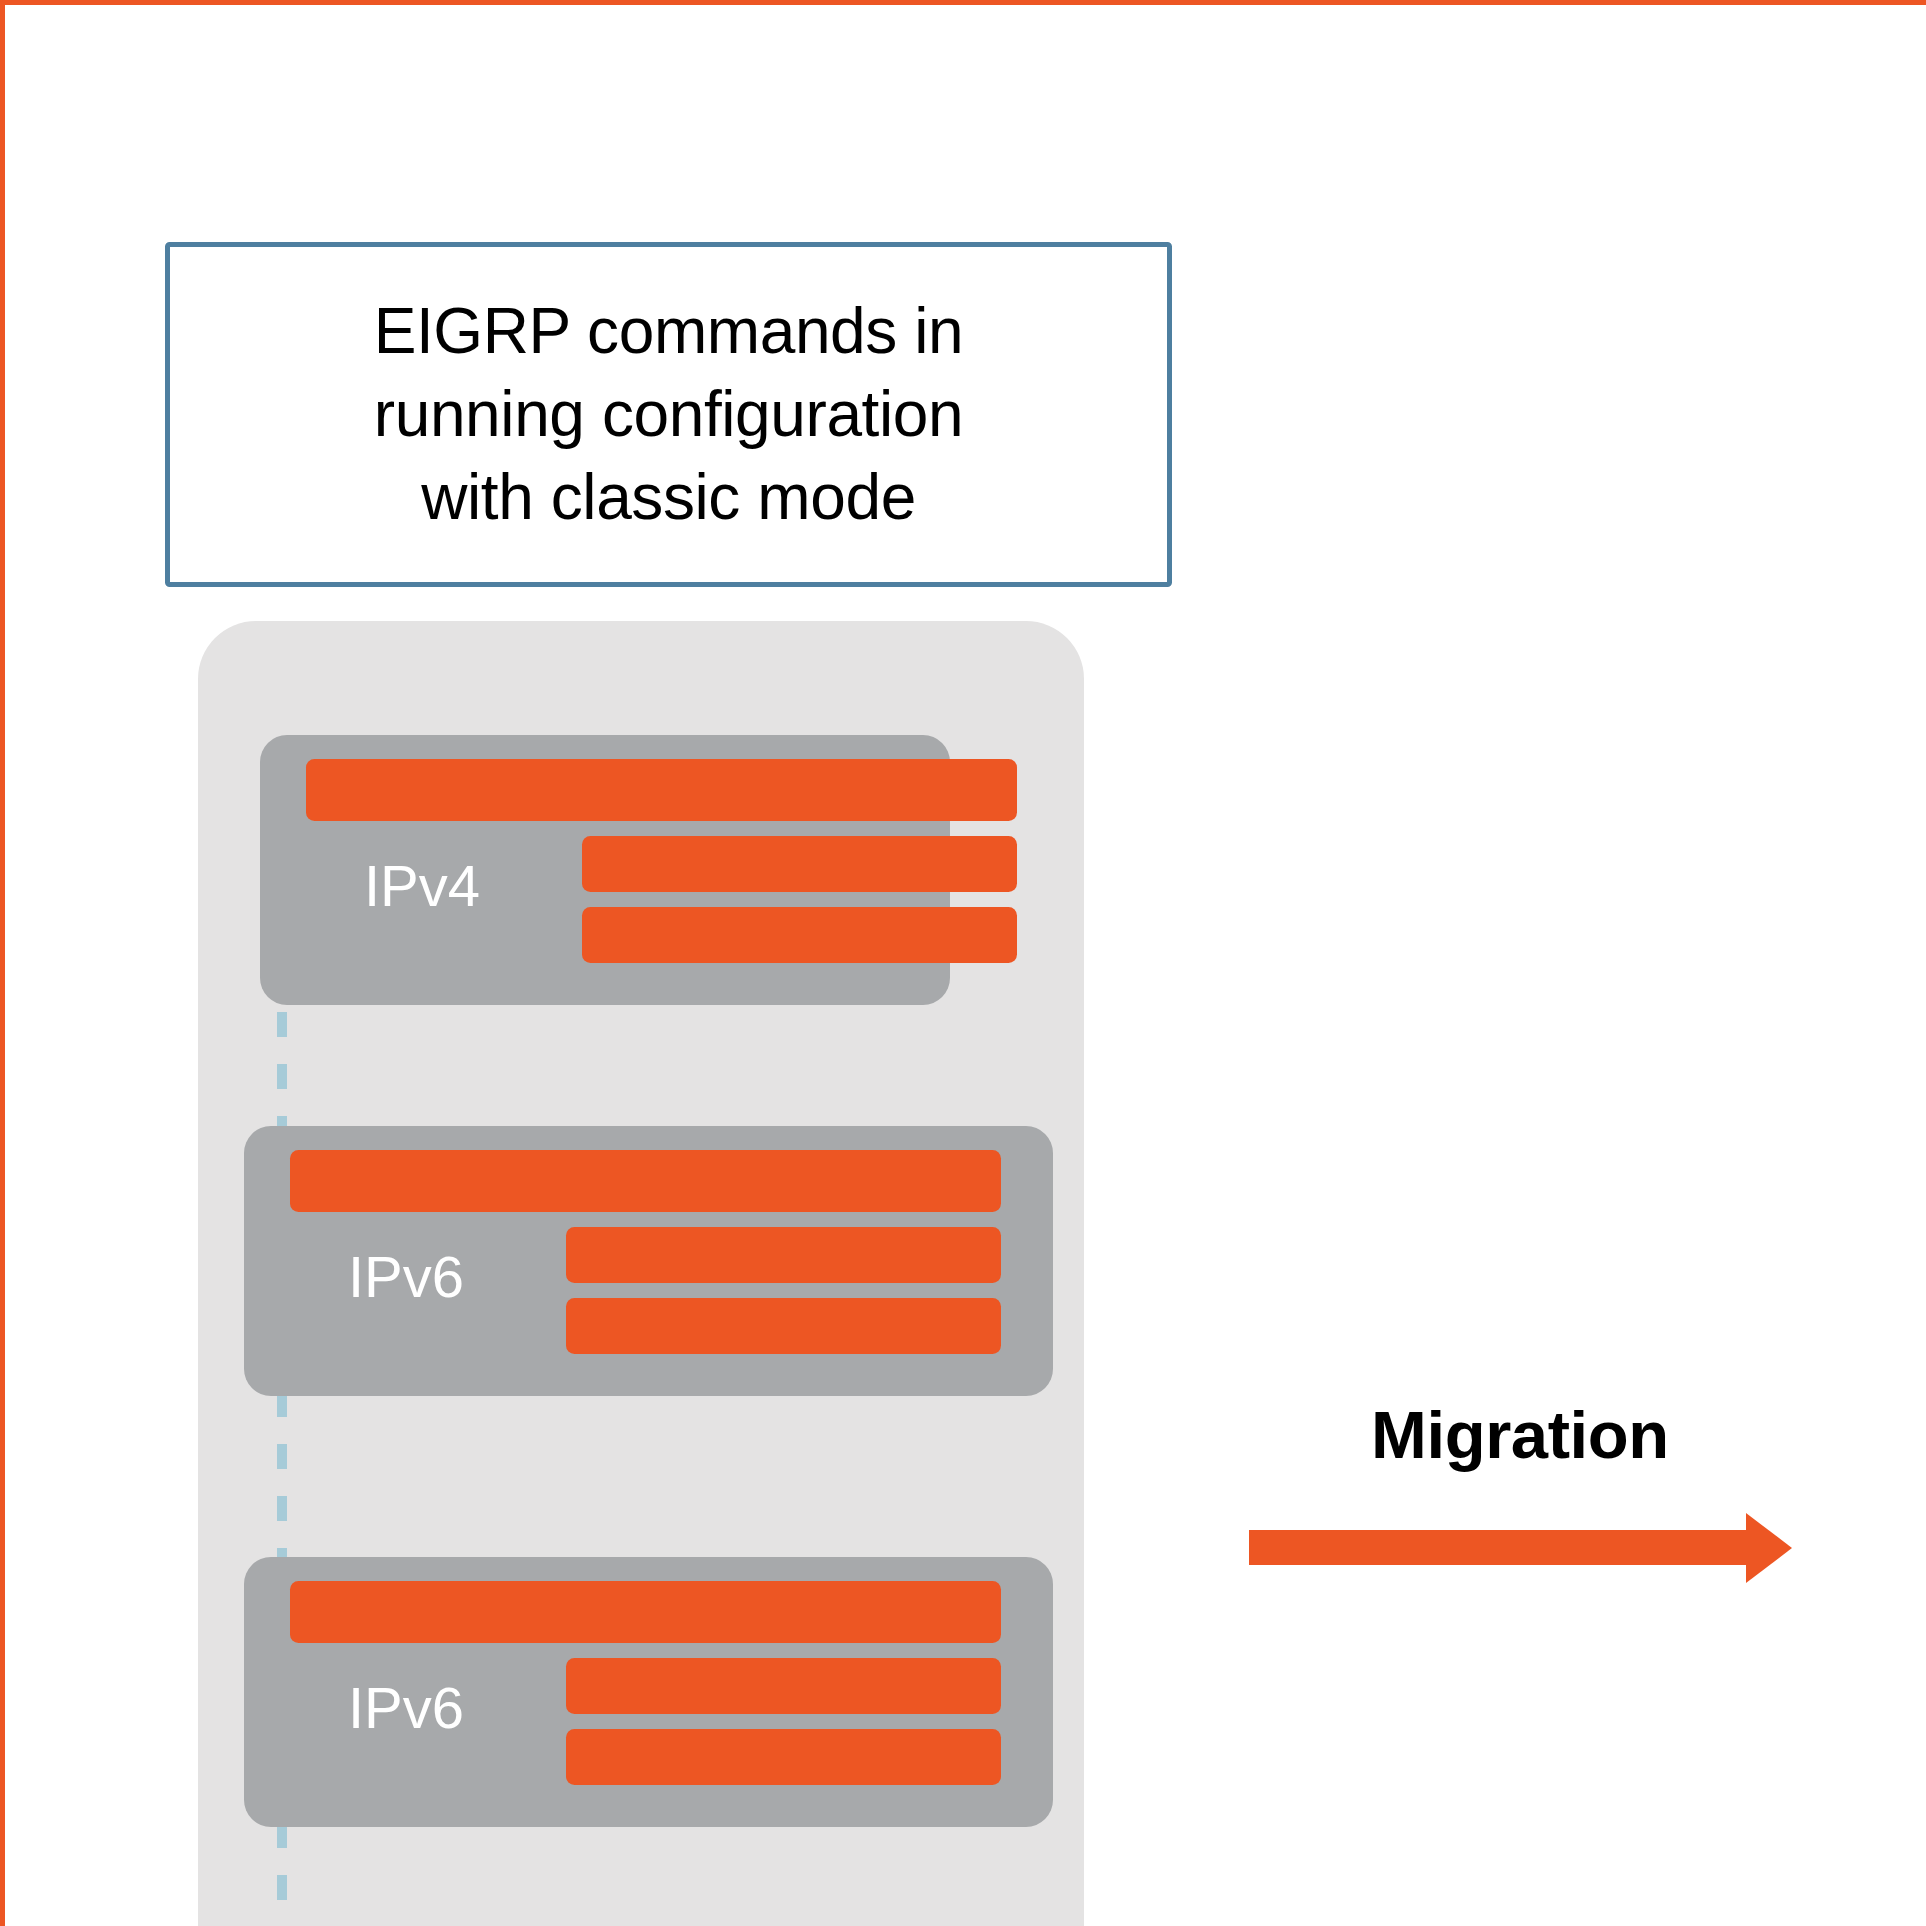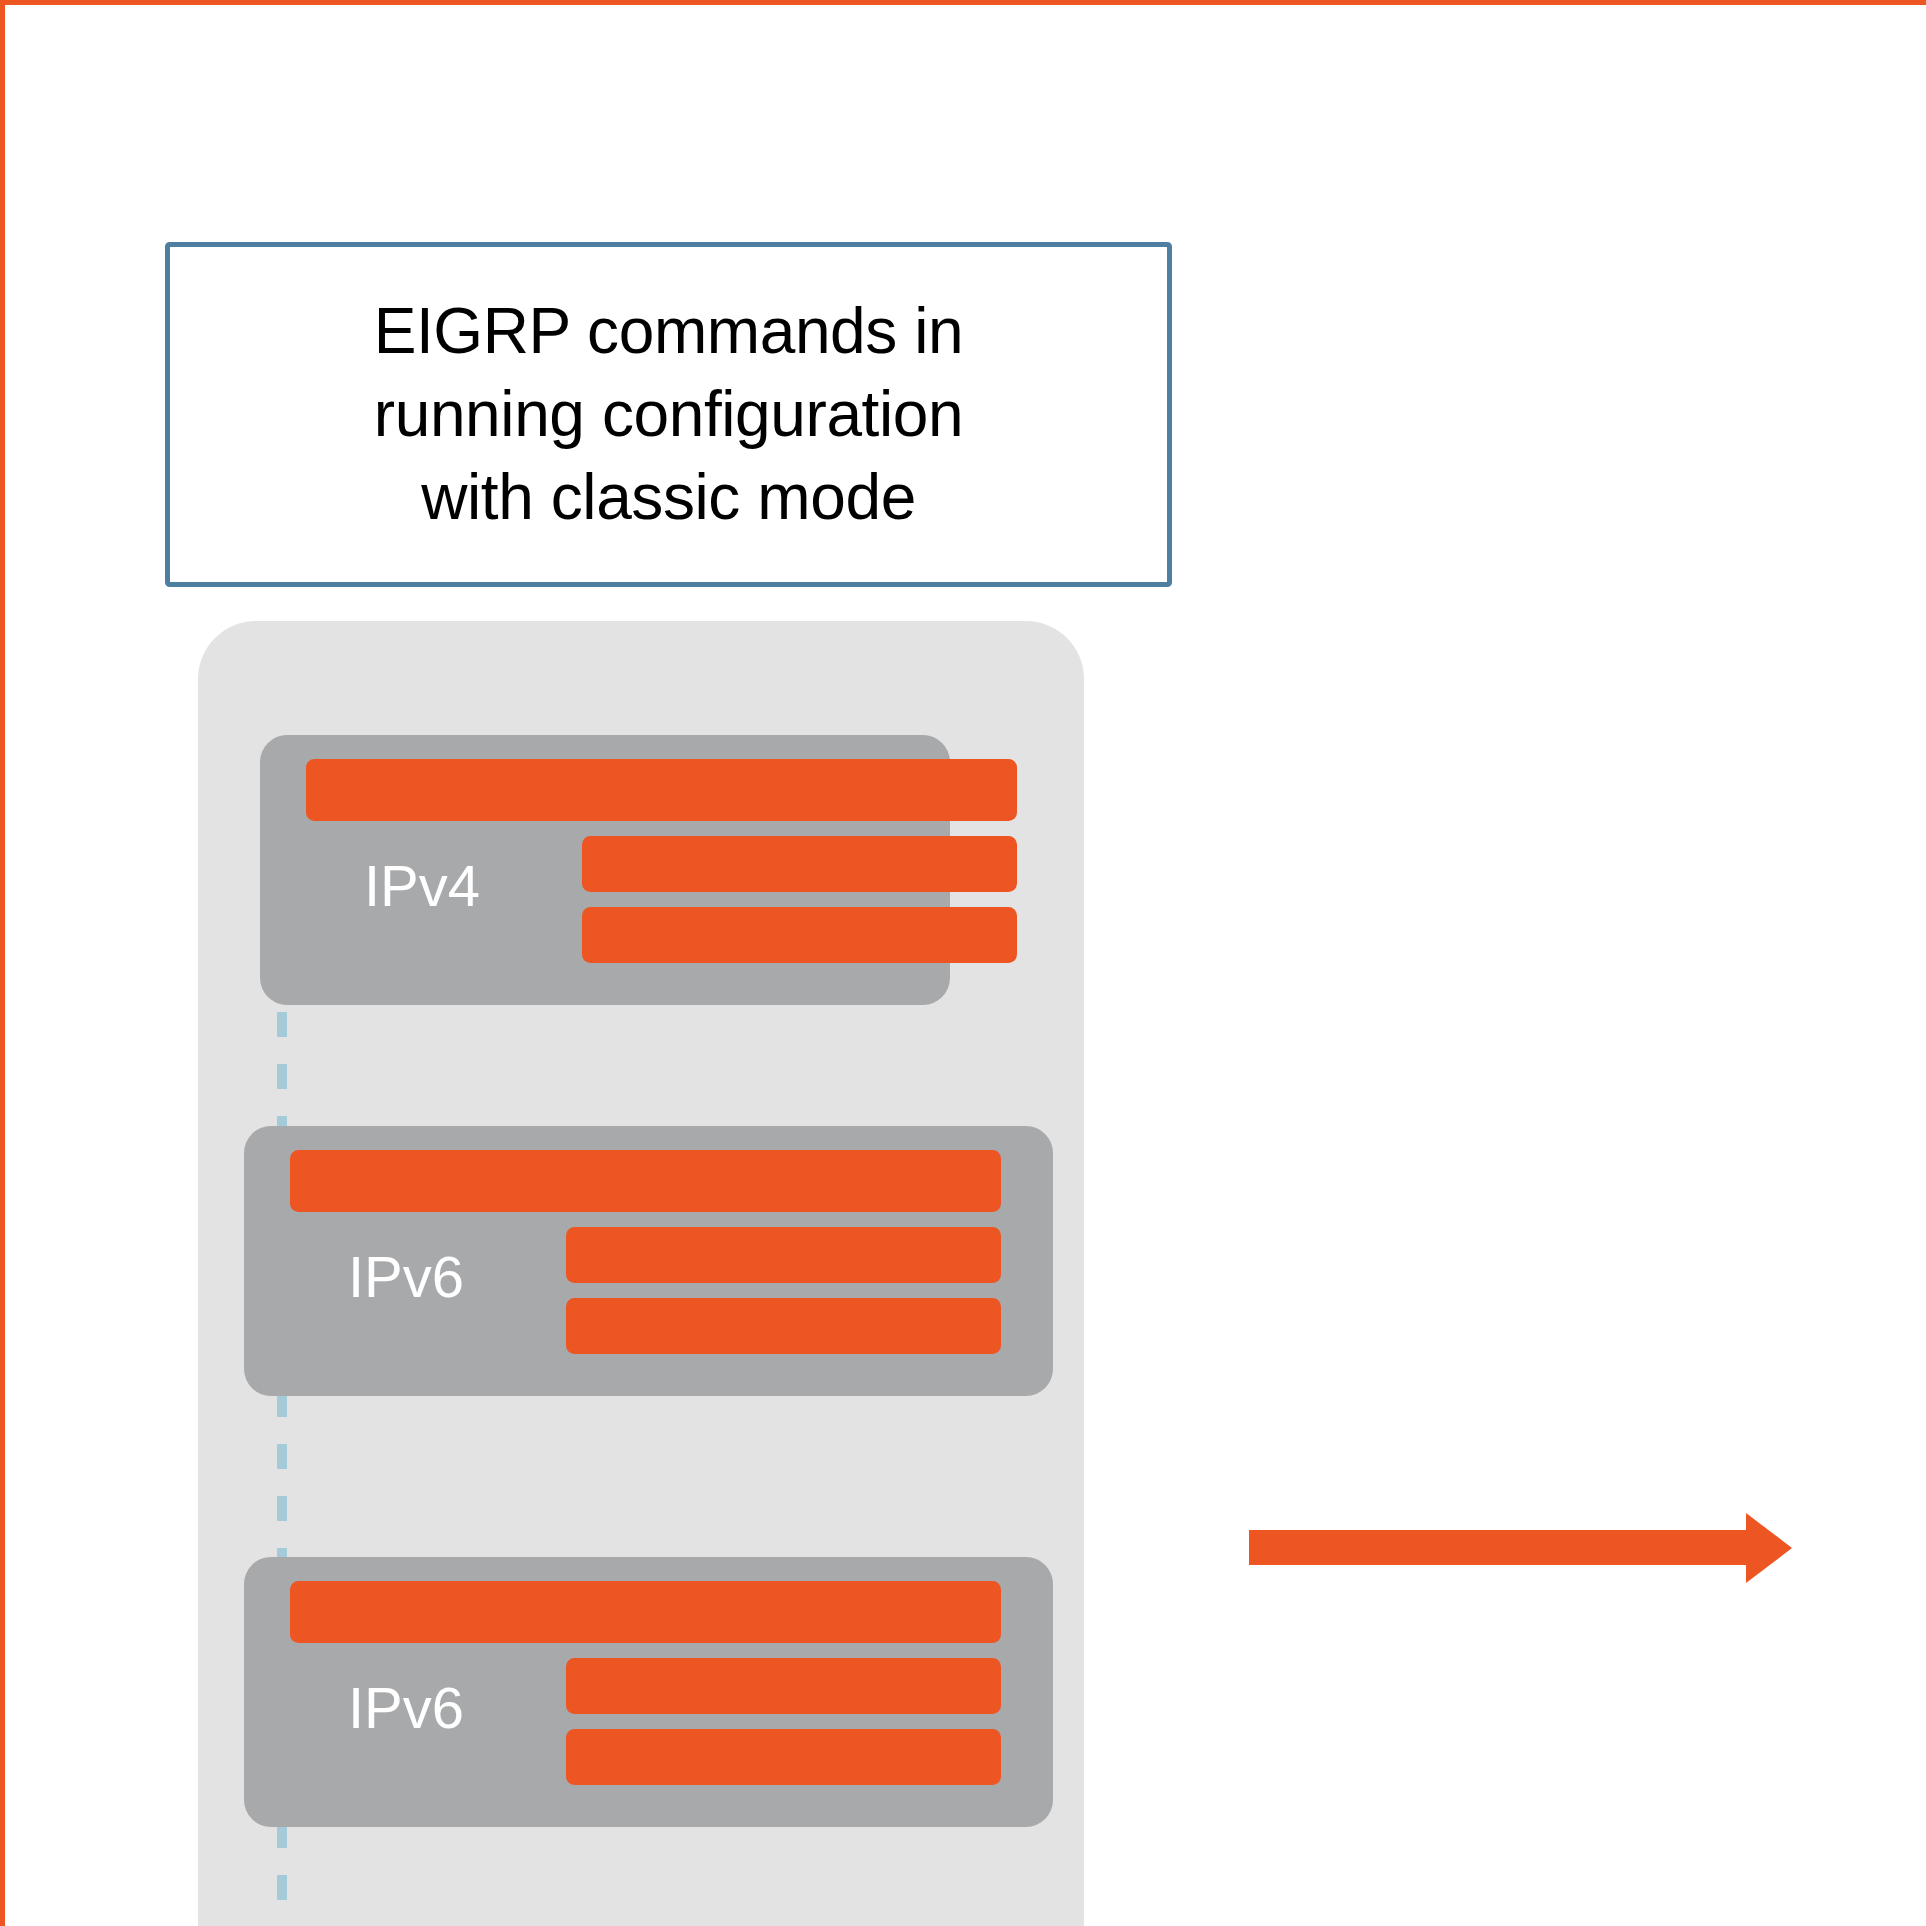--- a/index.html
+++ b/index.html
@@ -131,17 +131,18 @@
     <div class="capsule-label" style="left:54px; top:117px; width:216px;">IPv6</div>
   </div>
 
   <div class="capsule" style="left:239px; top:1552px; width:809px; height:270px;">
     <div class="bar" style="left:46px; top:24px; width:711px; height:62px;"></div>
     <div class="bar" style="left:322px; top:101px; width:435px; height:56px;"></div>
     <div class="bar" style="left:322px; top:172px; width:435px; height:56px;"></div>
     <div class="capsule-label" style="left:54px; top:117px; width:216px;">IPv6</div>
   </div>
 
+  <div class="migration-label" style="left:1366px; top:1391px;">Migration</div>
   <div class="arrow-shaft" style="left:1244px; top:1525px; width:497px; height:35px;"></div>
   <div class="arrow-head" style="left:1741px; top:1508px;"></div>
 
 </div>
 
 
 </body></html>

